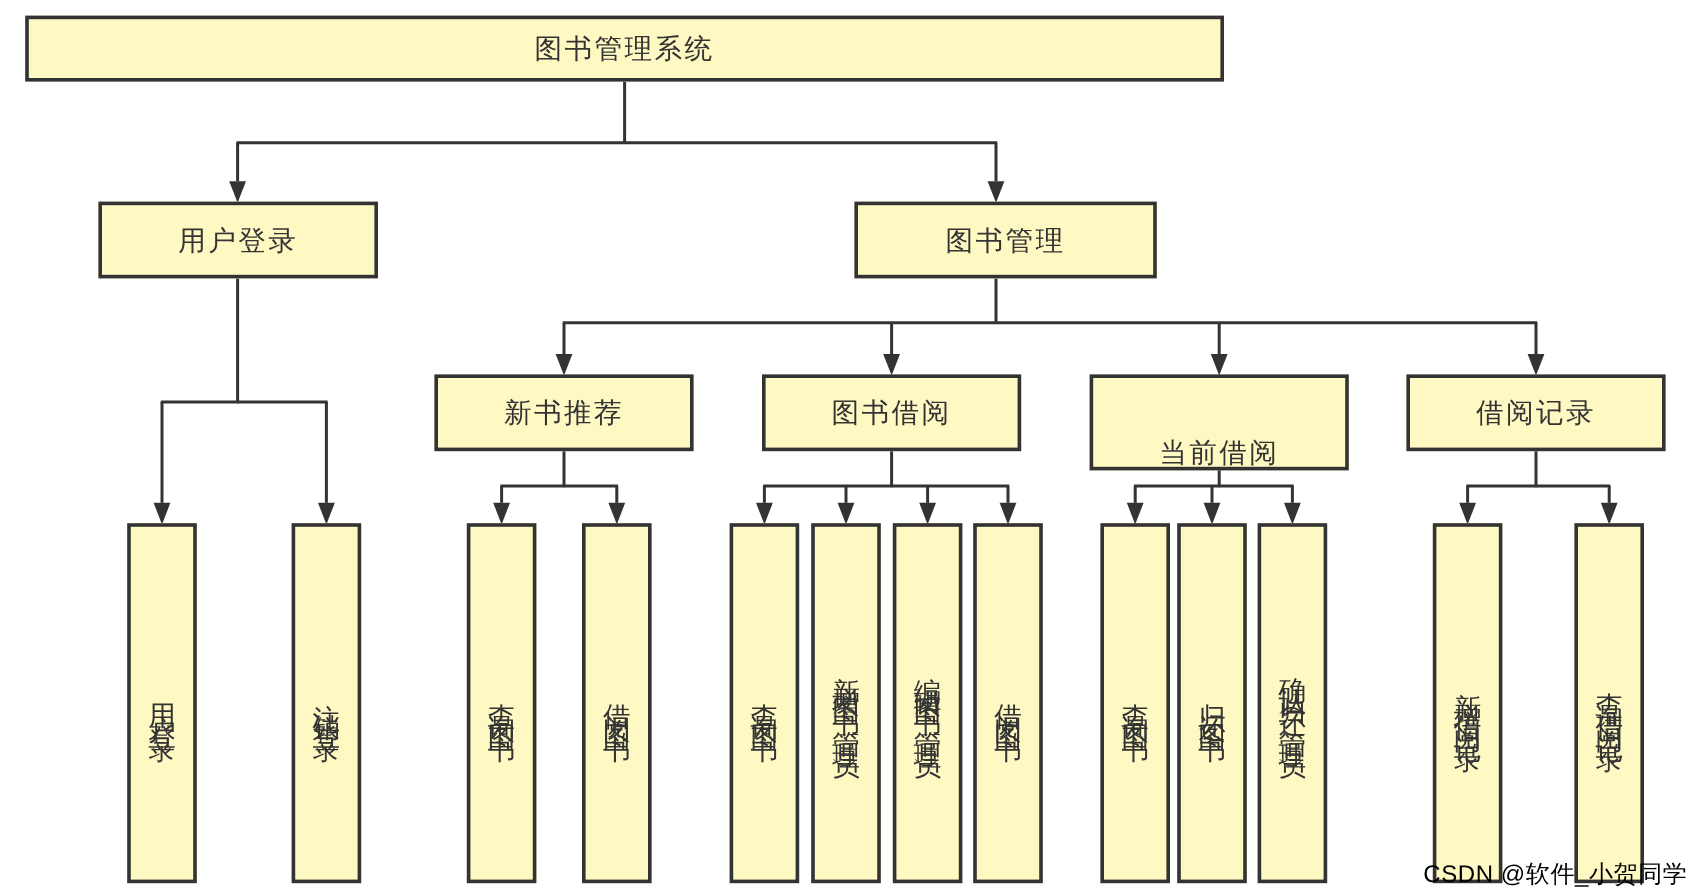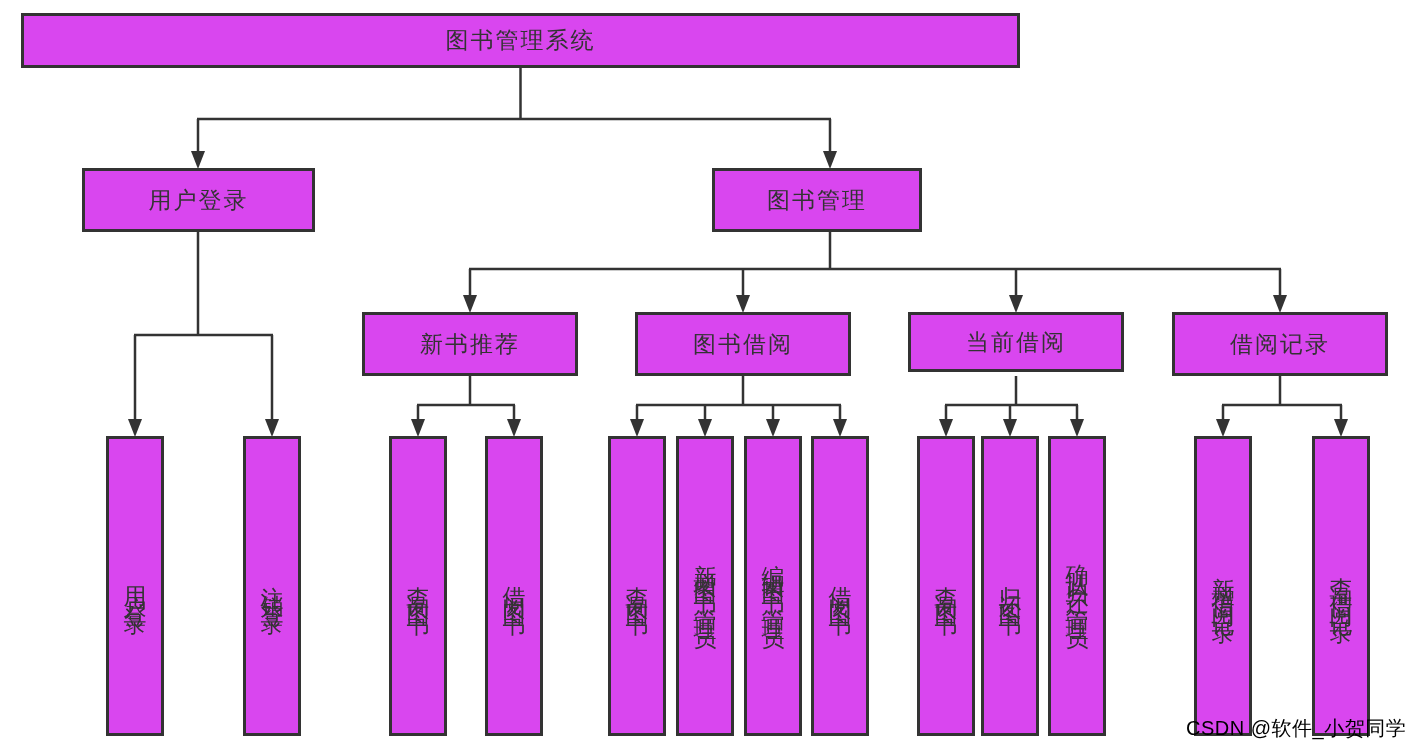--- a/index.html
+++ b/index.html
@@ -2,36 +2,36 @@
 <html><head>
 <meta charset="utf-8">
 <style>
   html,body{margin:0;padding:0;background:#ffffff;}
   .canvas{
     position:relative;width:1405px;height:747px;background:#ffffff;
     font-family:"Liberation Sans","DejaVu Sans",sans-serif;overflow:hidden;
   }
   .connectors{position:absolute;left:0;top:0;z-index:1;}
   .node{
-    position:absolute;box-sizing:border-box;border:3px solid #333333;background:#d946ef;
+    position:absolute;box-sizing:border-box;border:3px solid #333333;background:#fef9c3;
     display:flex;align-items:center;justify-content:center;color:#333333;z-index:2;
   }
   .h-node span{font-size:23px;letter-spacing:2px;line-height:1;white-space:nowrap;}
   .leaf{top:436px;width:58px;height:300px;}
   .leaf span{
     writing-mode:vertical-lr;text-orientation:mixed;
     font-size:23px;letter-spacing:9px;line-height:1;
   }
   
   #n-root      {left:21px;  top:13px;  width:999px; height:55px;}
   #n-user-login{left:82px;  top:168px; width:233px; height:64px;}
-  #n-book-mgmt {left:712px; top:168px; width:210px; height:64px;}
+  #n-book-mgmt {left:712px; top:168px; width:252px; height:64px;}
   #n-nbr       {left:362px; top:312px; width:216px; height:64px;}
   #n-bb        {left:635px; top:312px; width:216px; height:64px;}
-  #n-cb        {left:908px; top:312px; width:216px; height:60px;}
+  #n-cb        {left:908px; top:312px; width:216px; height:80px;align-items:flex-end;}
   #n-br        {left:1172px;top:312px; width:216px; height:64px;}
   
   #lf-1 {left:106px;}  #lf-2 {left:243px;}
   #lf-3 {left:389px;}  #lf-4 {left:485px;}
   #lf-5 {left:608px;}  #lf-6 {left:676px;}
   #lf-7 {left:744px;}  #lf-8 {left:811px;}
   #lf-9 {left:917px;}  #lf-10{left:981px;} #lf-11{left:1048px;}
   #lf-12{left:1194px;} #lf-13{left:1312px;}
   .watermark{
     position:absolute;left:1186px;top:715px;z-index:5;

